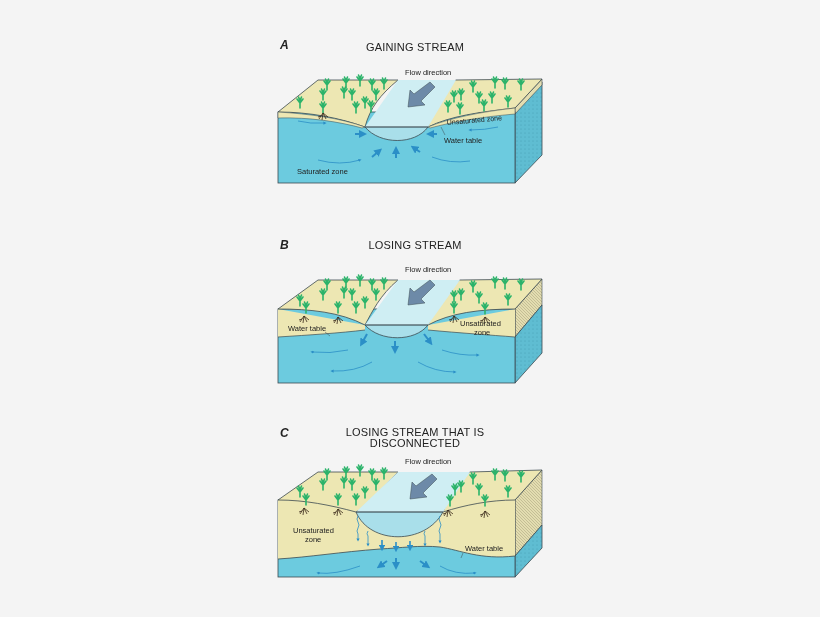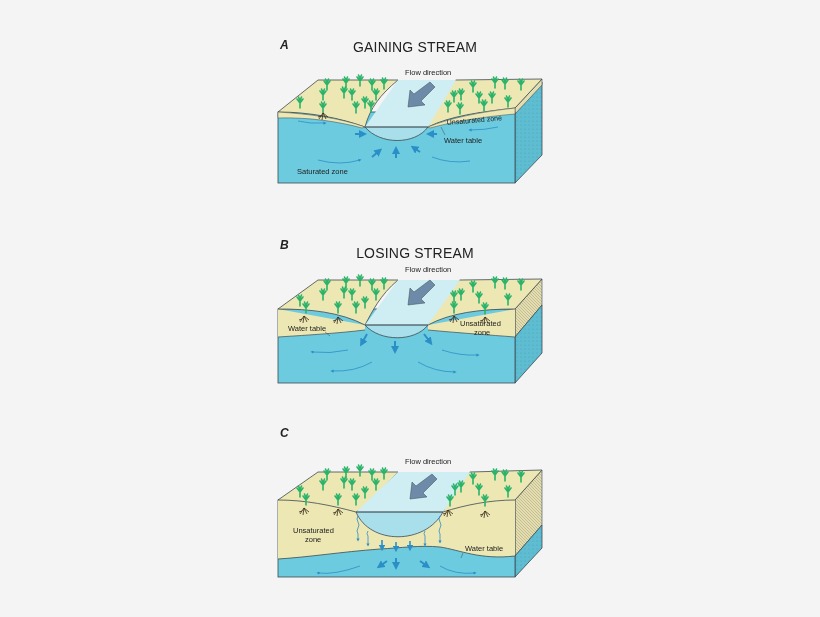--- a/index.html
+++ b/index.html
@@ -1,20 +1,20 @@
 <!DOCTYPE html>
 <html><head>
   <meta charset="utf-8">
   <style>
     html, body { margin: 0; padding: 0; }
     body { width: 820px; height: 617px; background: #f4f4f4; position: relative; overflow: hidden;
            font-family: "Liberation Sans", sans-serif; }
     .panel { position: absolute; left: 270px; width: 290px; }
     .letter { position: absolute; left: 10px; top: 0; font-weight: bold; font-style: italic; font-size: 12px; color: #222; }
-    .title { position: absolute; left: 30px; width: 230px; text-align: center; font-size: 14px; color: #222; letter-spacing: 0.2px; line-height: 11px; }
+    .title { position: absolute; left: 30px; width: 230px; text-align: center; font-size: 11px; color: #222; letter-spacing: 0.2px; line-height: 11px; }
     svg text { font-family: "Liberation Sans", sans-serif; fill: #222; }
   </style>
 </head>
 <body>
 
 <svg width="0" height="0" style="position:absolute">
   <defs>
     <g id="plant">
       <path d="M0,0 L0,-9 M0,-5 L-3,-9 M0,-5 L3,-9 M0,-7 L-1.5,-11 M0,-7 L1.5,-11" stroke="#2bb36a" stroke-width="1.6" fill="none" stroke-linecap="round"></path>
     </g>
@@ -98,21 +98,21 @@
     <text x="405" y="75" font-size="7.5">Flow direction</text>
     <text x="447" y="125" font-size="7" transform="rotate(-5 447 125)">Unsaturated zone</text>
     <line x1="441" y1="127" x2="445" y2="135" stroke="#3c4a50" stroke-width="0.5"></line>
     <text x="444" y="143" font-size="7.5">Water table</text>
     <text x="297" y="174" font-size="7.5">Saturated zone</text>
   </svg>
 </div>
 
 <div class="panel" style="top:238px;height:150px;">
   <div class="letter">B</div>
-  <div class="title" style="top:2px;margin-top:8px;">LOSING STREAM</div>
+  <div class="title" style="top:2px;">LOSING STREAM</div>
   <svg width="290" height="150" viewBox="270 238 290 150" style="position:absolute;left:0;top:0;">
     <polygon points="515,309 542,279 542,305 515,337" fill="url(#hatch)" stroke="#3c4a50" stroke-width="0.6"></polygon>
     <polygon points="515,337 542,305 542,353 515,383" fill="url(#dots)" stroke="#3c4a50" stroke-width="0.8"></polygon>
     <rect x="278" y="309" width="237" height="74" fill="#6ccbdf" stroke="#3c4a50" stroke-width="0.8"></rect>
     <path d="M278,309 L278,337 C310,335 340,333 365,330 L365,325 Z" fill="#ede7b3"></path>
     <path d="M428,325 L428,330 C460,333 490,335 515,337 L515,309 Z" fill="#ede7b3"></path>
     <path d="M278,337 C310,335 340,333 365,330" stroke="#3c4a50" stroke-width="0.7" fill="none"></path>
     <path d="M428,330 C460,333 490,335 515,337" stroke="#3c4a50" stroke-width="0.7" fill="none"></path>
     <path d="M278,309 L318,280 L398,280 C380,295 372,312 365,325 C340,312 310,309 278,309 Z" fill="#ede7b3" stroke="#3c4a50" stroke-width="0.8"></path>
     <path d="M428,325 C435,305 445,288 460,280 L542,279 L515,309 C480,309 450,313 428,325 Z" fill="#ede7b3" stroke="#3c4a50" stroke-width="0.8"></path>
@@ -158,20 +158,21 @@
     <text x="405" y="272" font-size="7.5">Flow direction</text>
     <text x="288" y="331" font-size="7.5">Water table</text>
     <line x1="325" y1="332" x2="330" y2="336" stroke="#3c4a50" stroke-width="0.5"></line>
     <text x="460" y="326" font-size="7.5">Unsaturated</text>
     <text x="474" y="335" font-size="7.5">zone</text>
   </svg>
 </div>
 
 <div class="panel" style="top:426px;height:160px;">
   <div class="letter">C</div>
+  <div class="title" style="top:1px;">LOSING STREAM THAT IS DISCONNECTED</div>
   <svg width="290" height="160" viewBox="270 426 290 160" style="position:absolute;left:0;top:0;">
     <polygon points="515,500 542,470 542,525 515,556" fill="url(#hatch)" stroke="#3c4a50" stroke-width="0.6"></polygon>
     <polygon points="515,556 542,525 542,548 515,577" fill="url(#dots)" stroke="#3c4a50" stroke-width="0.8"></polygon>
     <rect x="278" y="500" width="237" height="77" fill="#6ccbdf" stroke="#3c4a50" stroke-width="0.8"></rect>
     <path d="M278,500 L515,500 L515,556 C480,560 460,550 440,547 C420,545 400,548 380,549 C340,552 310,557 278,559 Z" fill="#ede7b3"></path>
     <path d="M278,559 C310,557 340,552 380,549 C400,548 420,545 440,547 C460,550 480,560 515,556" stroke="#3c4a50" stroke-width="0.8" fill="none"></path>
     <path d="M278,500 L318,472 L398,472 C380,490 370,505 356,512 C330,505 305,500 278,500 Z" fill="#ede7b3" stroke="#3c4a50" stroke-width="0.8"></path>
     <path d="M443,512 C450,495 458,480 470,472 L542,470 L515,500 C490,500 465,505 443,512 Z" fill="#ede7b3" stroke="#3c4a50" stroke-width="0.8"></path>
     <polygon points="398,472 470,472 443,512 356,512" fill="#cfeef3"></polygon>
     <path d="M356,512 C370,545 425,545 443,512 Z" fill="#a9dfea" stroke="#3c4a50" stroke-width="0.8"></path>

